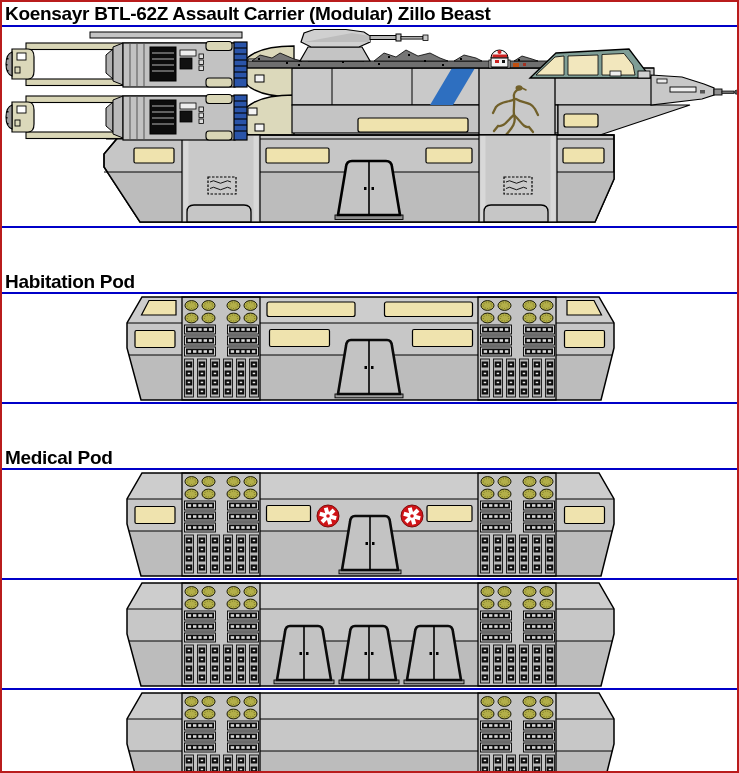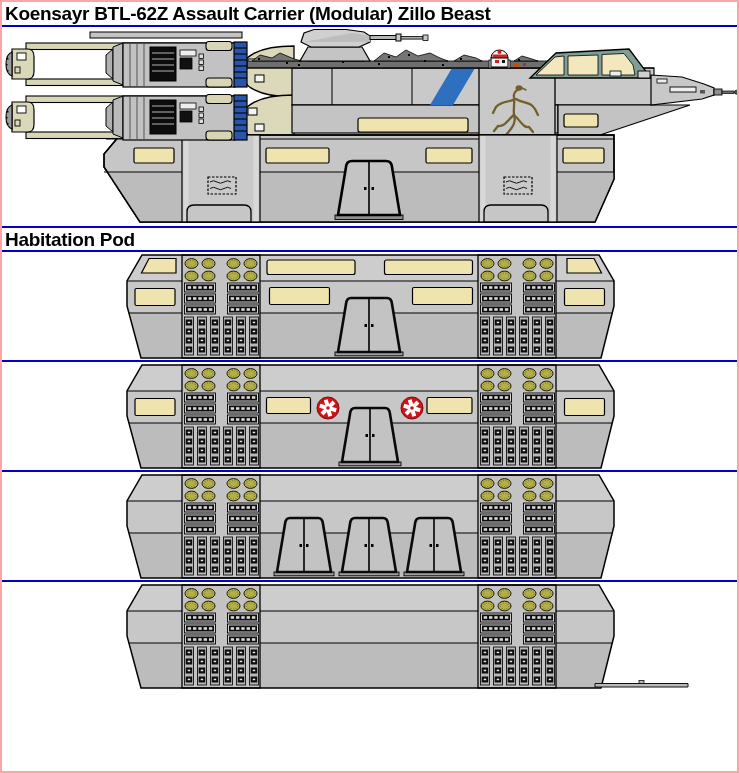--- a/index.html
+++ b/index.html
@@ -1,28 +1,28 @@
 <!DOCTYPE html>
 <html><head>
 <meta charset="utf-8">
 <style>
   html,body{margin:0;padding:0;background:#fff;}
   .frame{
     width:739px;height:773px;box-sizing:border-box;
-    border:2px solid #fca5a5;background:#fff;
+    border:2px solid #b91c1c;background:#fff;
     font-family:"Liberation Sans","DejaVu Sans",sans-serif;
     overflow:hidden;
   }
   .bar{
     box-sizing:border-box;border-bottom:2px solid #0000c8;background:#fff;
     font-weight:700;color:#000;padding:1px 0 0 3px;
     font-size:19px;line-height:22px;letter-spacing:-0.3px;white-space:nowrap;
   }
   .title-bar{height:25px;}
-  .label-bar{height:24px;}
+  .label-bar{height:24px;margin-top:42px;}
   .draw-row{box-sizing:border-box;border-bottom:2px solid #0000c8;background:#fff;overflow:hidden;}
   .draw-row svg{display:block;}
   .ship-row{height:201px;}
   .pod-row{height:110px;padding-top:2px;}
   .pod-row.last{border-bottom:none;}
 </style>
 </head>
 <body>
 
 <div class="frame">
@@ -517,20 +517,21 @@
         <g>
           <rect x="333" y="98" width="68" height="3.8" fill="#a0a0a0" stroke="#000" stroke-width="0.9"></rect>
           <path d="M336,98 L344,50 Q344.5,44 349,44 L385,44 Q389.5,44 390,50 L398,98 Z" fill="#c3c3c3" stroke="#0a0a0a" stroke-width="2.6"></path>
           <line x1="367" y1="44" x2="367" y2="98" stroke="#000" stroke-width="1.6"></line>
           <rect x="362.5" y="70" width="2.5" height="3" fill="#000"></rect>
           <rect x="369" y="70" width="2.5" height="3" fill="#000"></rect>
         </g>
       </svg>
     </div>
 
+  <div class="bar label-bar">Medical Pod</div>
   <div class="draw-row pod-row">
       <svg width="739" height="106" viewBox="0 0 739 106">
         <defs>
           <clipPath id="clip-medical">
             <path d="M140,1 L597,1 L612,27 L612,52 L599,104 L139,104 L125,52 L125,27 Z"></path>
           </clipPath>
         </defs>
         <g clip-path="url(#clip-medical)">
           <rect x="120" y="0" width="500" height="27" fill="#cdcdcd"></rect>
           <rect x="120" y="27" width="500" height="32" fill="#c7c7c7"></rect>

